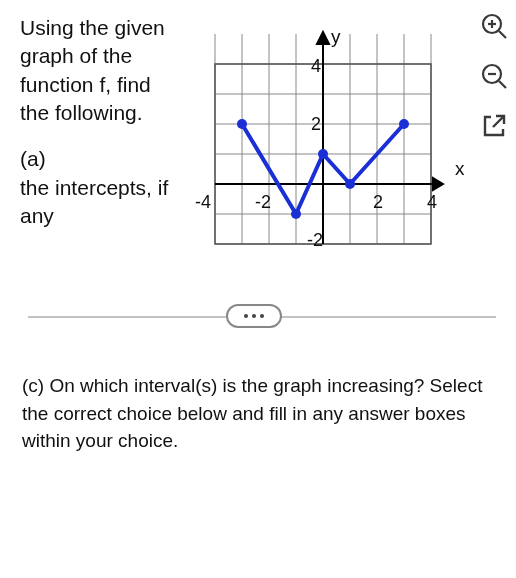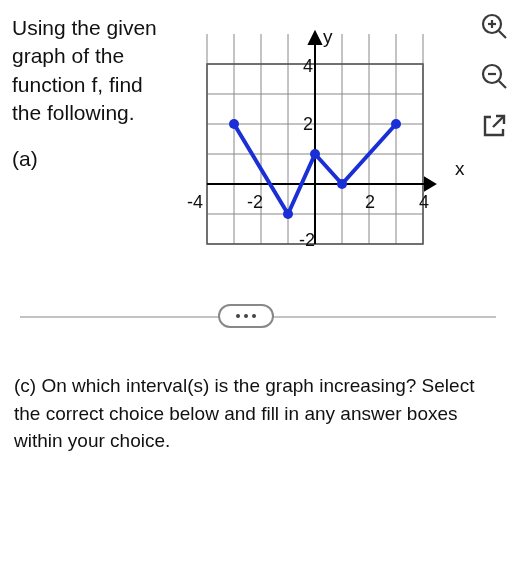--- a/index.html
+++ b/index.html
@@ -7,20 +7,21 @@
       font-family: Arial, Helvetica, sans-serif;
       width: 516px;
       height: 578px;
       background: #fff;
       color: #111;
       position: relative;
       overflow: hidden;
     }
     .content {
       padding: 14px 20px 0 12px;
+      margin-left: 8px;
     }
     .top-row { display: flex; align-items: flex-start; gap: 10px; }
     .text-col { width: 165px; flex-shrink: 0; }
     .prompt { font-size: 21px; line-height: 1.35; }
     .part-a { font-size: 21px; line-height: 1.35; margin-top: 18px; }
     .graph-col { flex: 1 0 auto; display:flex; justify-content:flex-start; }
     .graph-wrap { position: relative; width: 260px; height: 260px; }
     .graph-wrap svg { display:block; }
     .axis-lbl { position: absolute; font-size: 19px; color:#111; }
     .tick-lbl { position: absolute; font-size: 18px; color:#111; }
@@ -47,20 +48,21 @@
   </style>
 </head>
 <body>
 
 <div class="content">
   <div class="top-row">
     <div class="text-col">
       <p class="prompt">Using the given graph of the function f, find the following.</p>
       <p class="part-a">
         <span>(a)</span><br>
+        <span>the intercepts, if any</span>
       </p>
     </div>
 
     <div class="graph-col">
       <div class="graph-wrap">
 
         <svg width="260" height="250" viewBox="0 0 260 250">
 
           <g stroke="#888" stroke-width="1">
 

